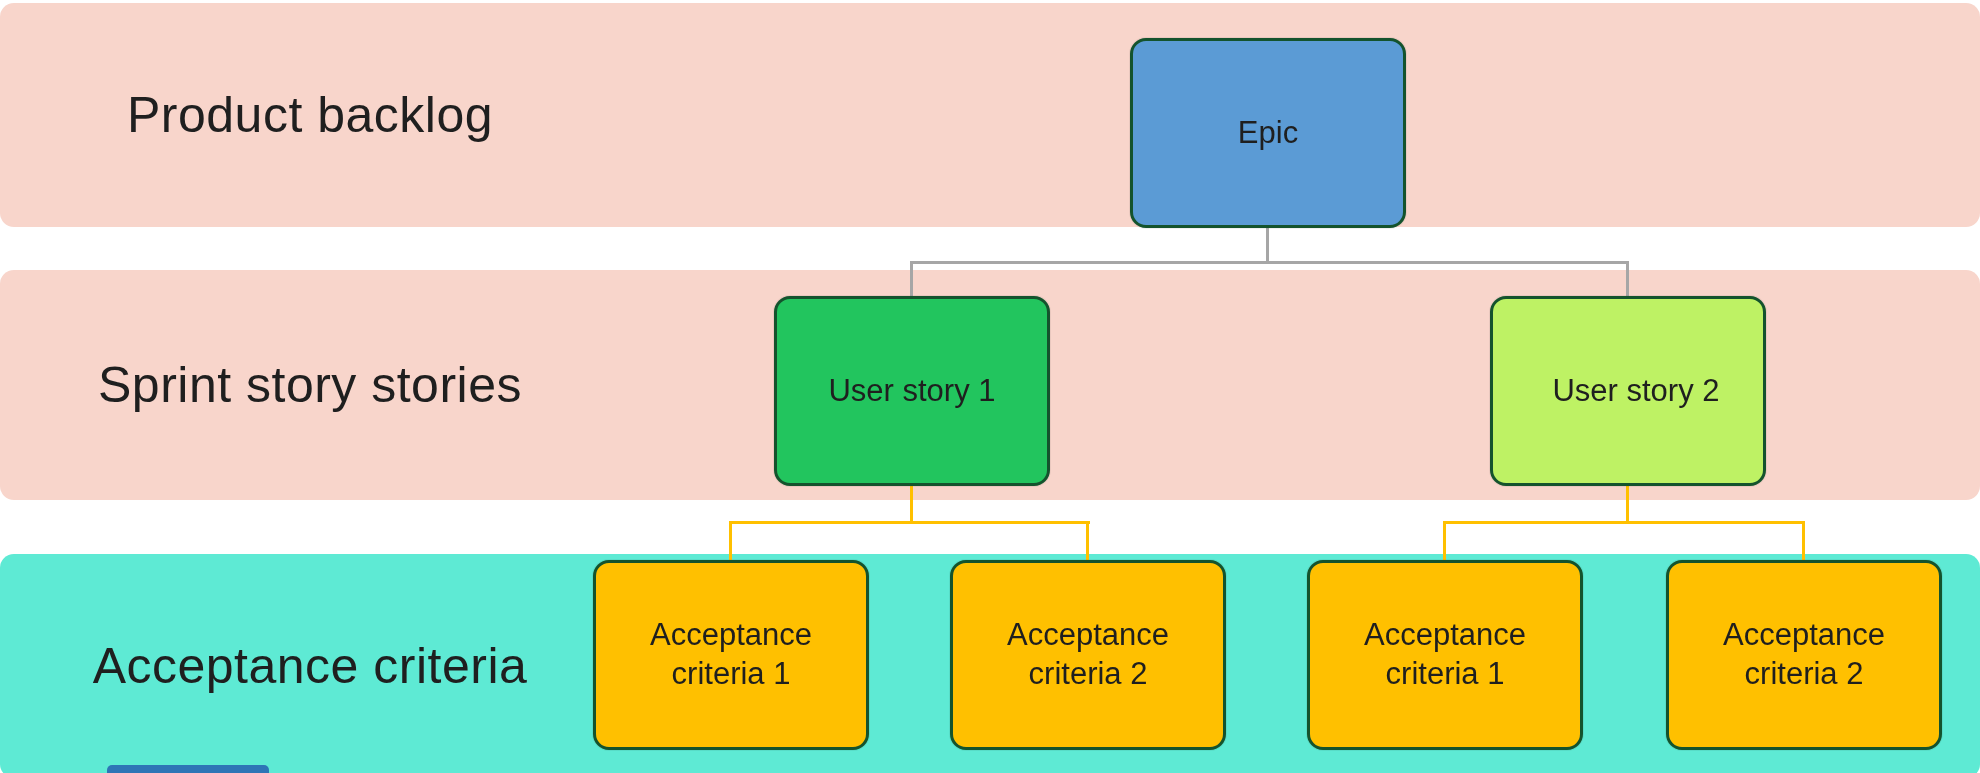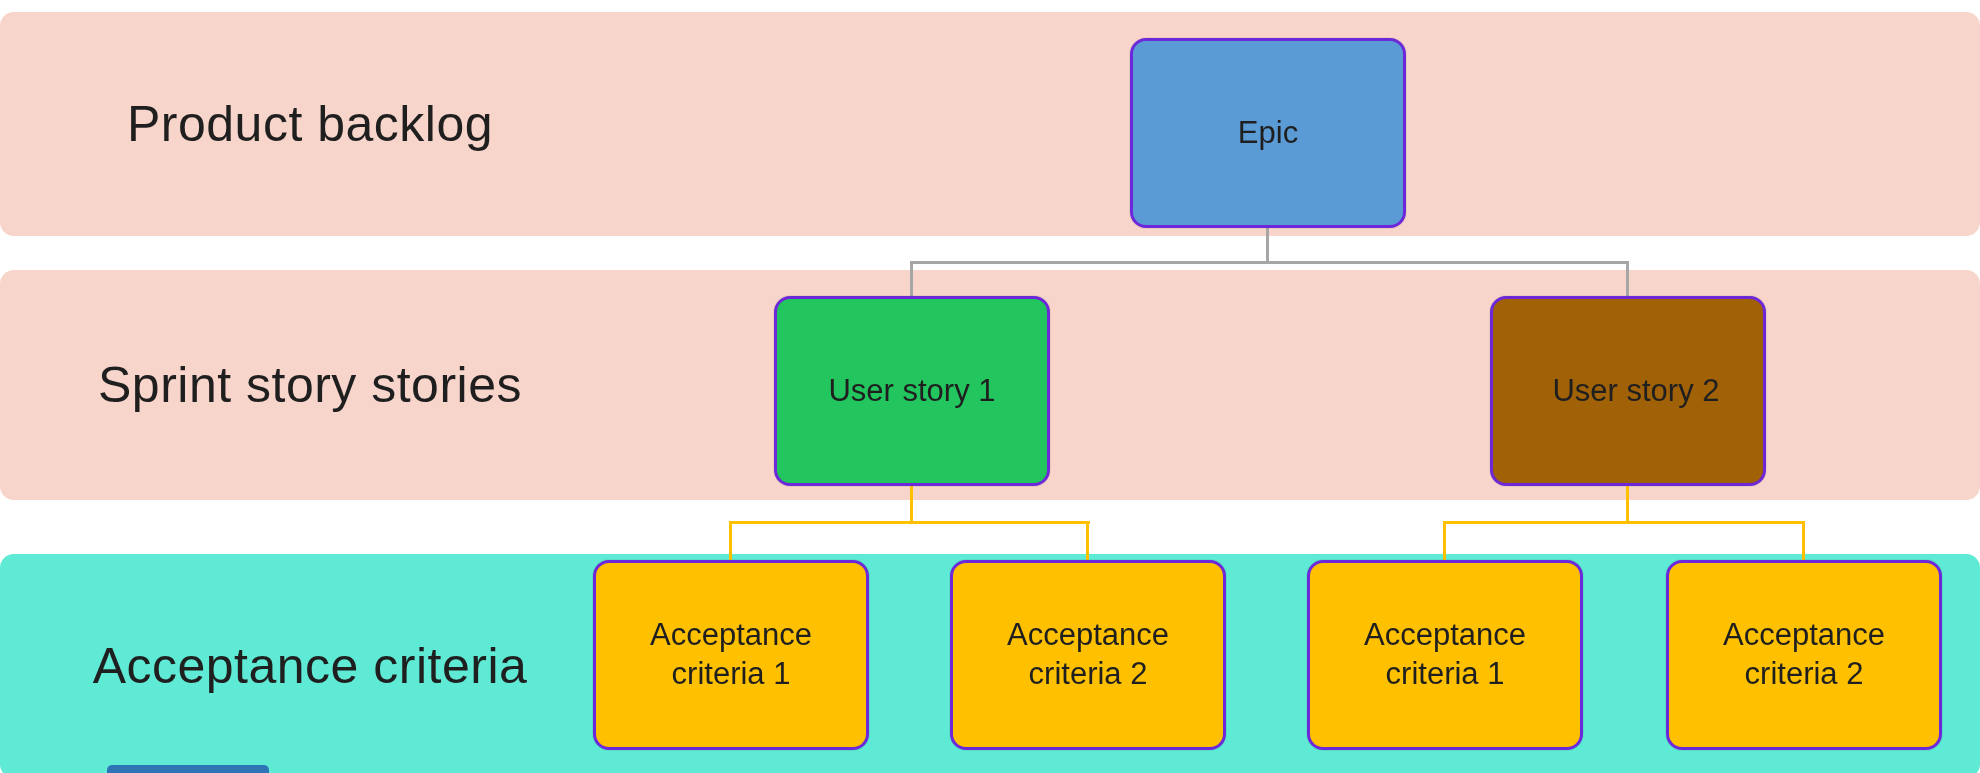--- a/index.html
+++ b/index.html
@@ -33,21 +33,21 @@
     white-space: nowrap;
   }
   .connector {
     position: absolute;
     z-index: 2;
   }
   .node {
     position: absolute;
     width: 276px;
     height: 190px;
-    border: 3px solid #6d28d9;
+    border: 3px solid #14532d;
     border-radius: 16px;
     box-shadow: 0 0 0 1px rgba(0,0,0,0.06);
     display: flex;
     align-items: center;
     justify-content: center;
     text-align: center;
     z-index: 3;
   }
   .node .node-label {
     font-size: 31px;
@@ -63,21 +63,21 @@
     height: 10px;
     border-radius: 5px 5px 0 0;
     z-index: 3;
   }
 </style>
 </head>
 <body>
 
 <div class="canvas">
 
-  <div class="band" style="top: 12px; height: 224px; background-color: rgb(248, 213, 203);">
+  <div class="band" style="top: 3px; height: 224px; background-color: rgb(248, 213, 203);">
     <div class="band-label">Product backlog</div>
   </div>
 
   <div class="band" style="top: 270px; height: 230px; background-color: rgb(248, 213, 203);">
     <div class="band-label">Sprint story stories</div>
   </div>
 
   <div class="band" style="top: 554px; height: 224px; background-color: #5eead4;">
     <div class="band-label">Acceptance criteria</div>
   </div>
@@ -98,21 +98,21 @@
   <div class="connector" style="left: 1802px; top: 521px; width: 3px; height: 41px; background-color: rgb(255, 192, 0);"></div>
 
   <div class="node" style="left: 1130px; top: 38px; background-color: rgb(91, 155, 213);">
     <span class="node-label">Epic</span>
   </div>
 
   <div class="node" style="left: 774px; top: 296px; background-color: #22c55e;">
     <span class="node-label">User story 1</span>
   </div>
 
-  <div class="node" style="left: 1490px; top: 296px; background-color: #a16207; padding-left: 16px;">
+  <div class="node" style="left: 1490px; top: 296px; background-color: #bef264; padding-left: 16px;">
     <span class="node-label">User story 2</span>
   </div>
 
   <div class="node" style="left: 593px; top: 560px; background-color: rgb(255, 192, 0);">
     <span class="node-label">Acceptance criteria 1</span>
   </div>
 
   <div class="node" style="left: 950px; top: 560px; background-color: rgb(255, 192, 0);">
     <span class="node-label">Acceptance criteria 2</span>
   </div>

